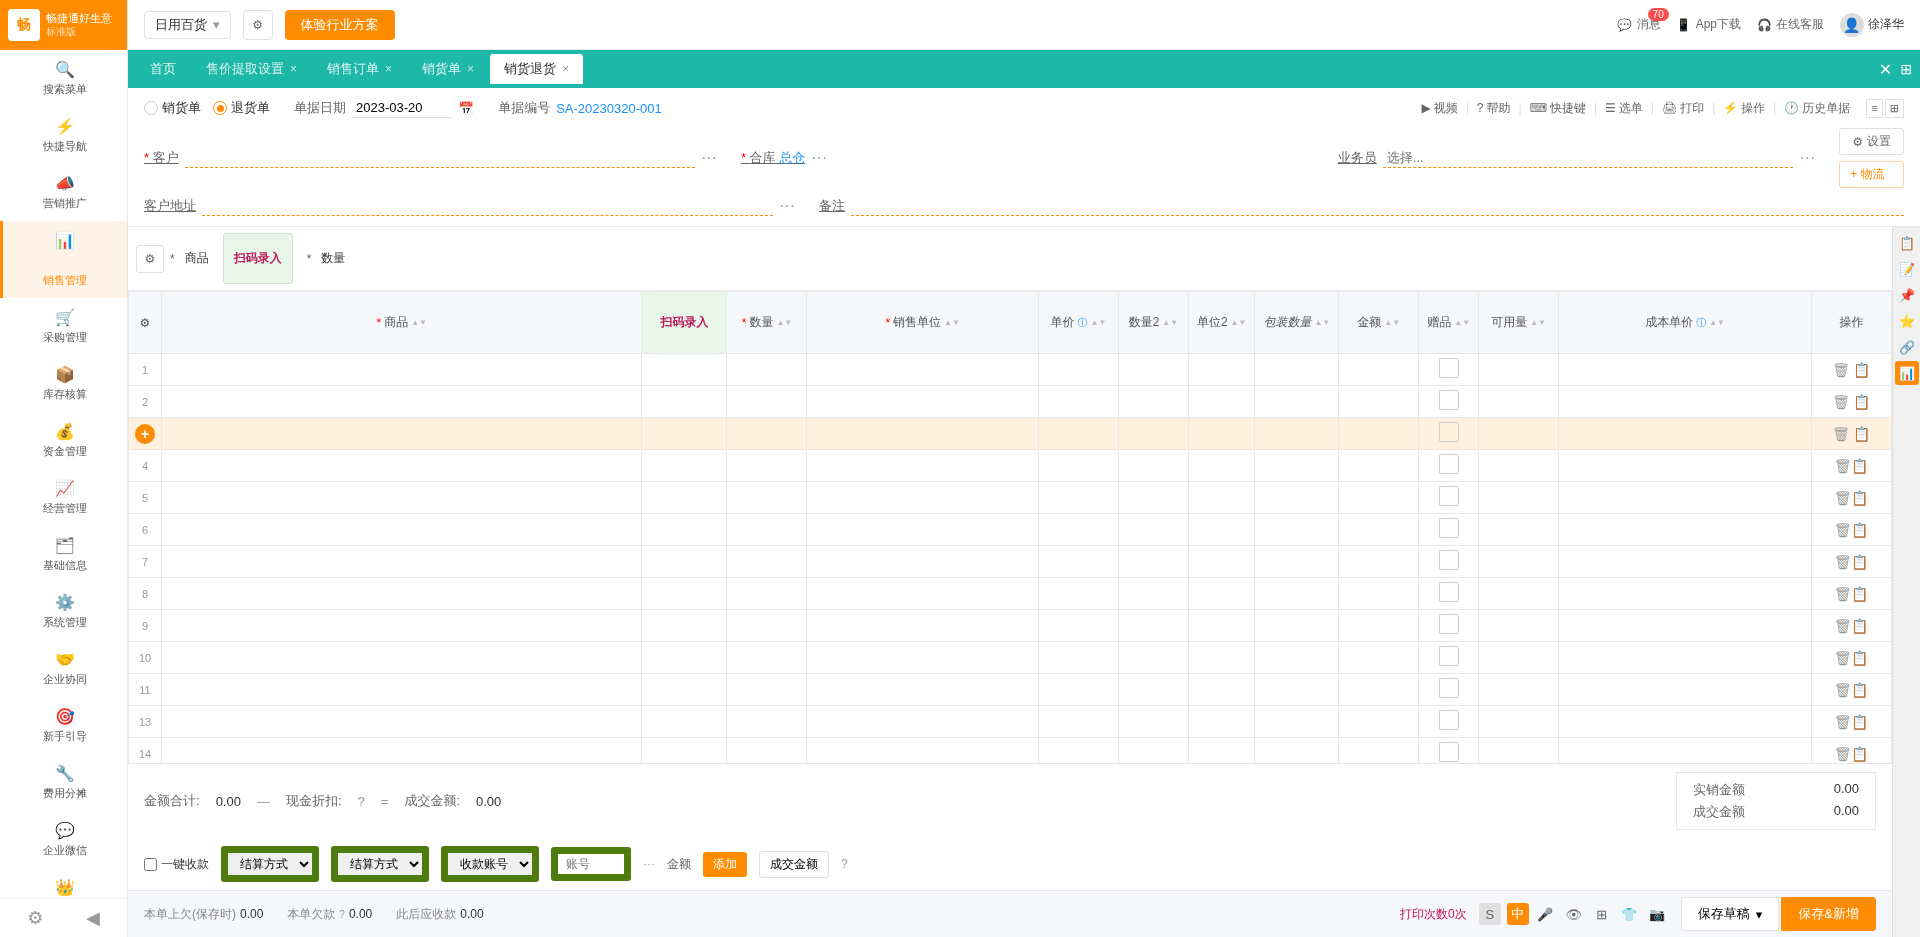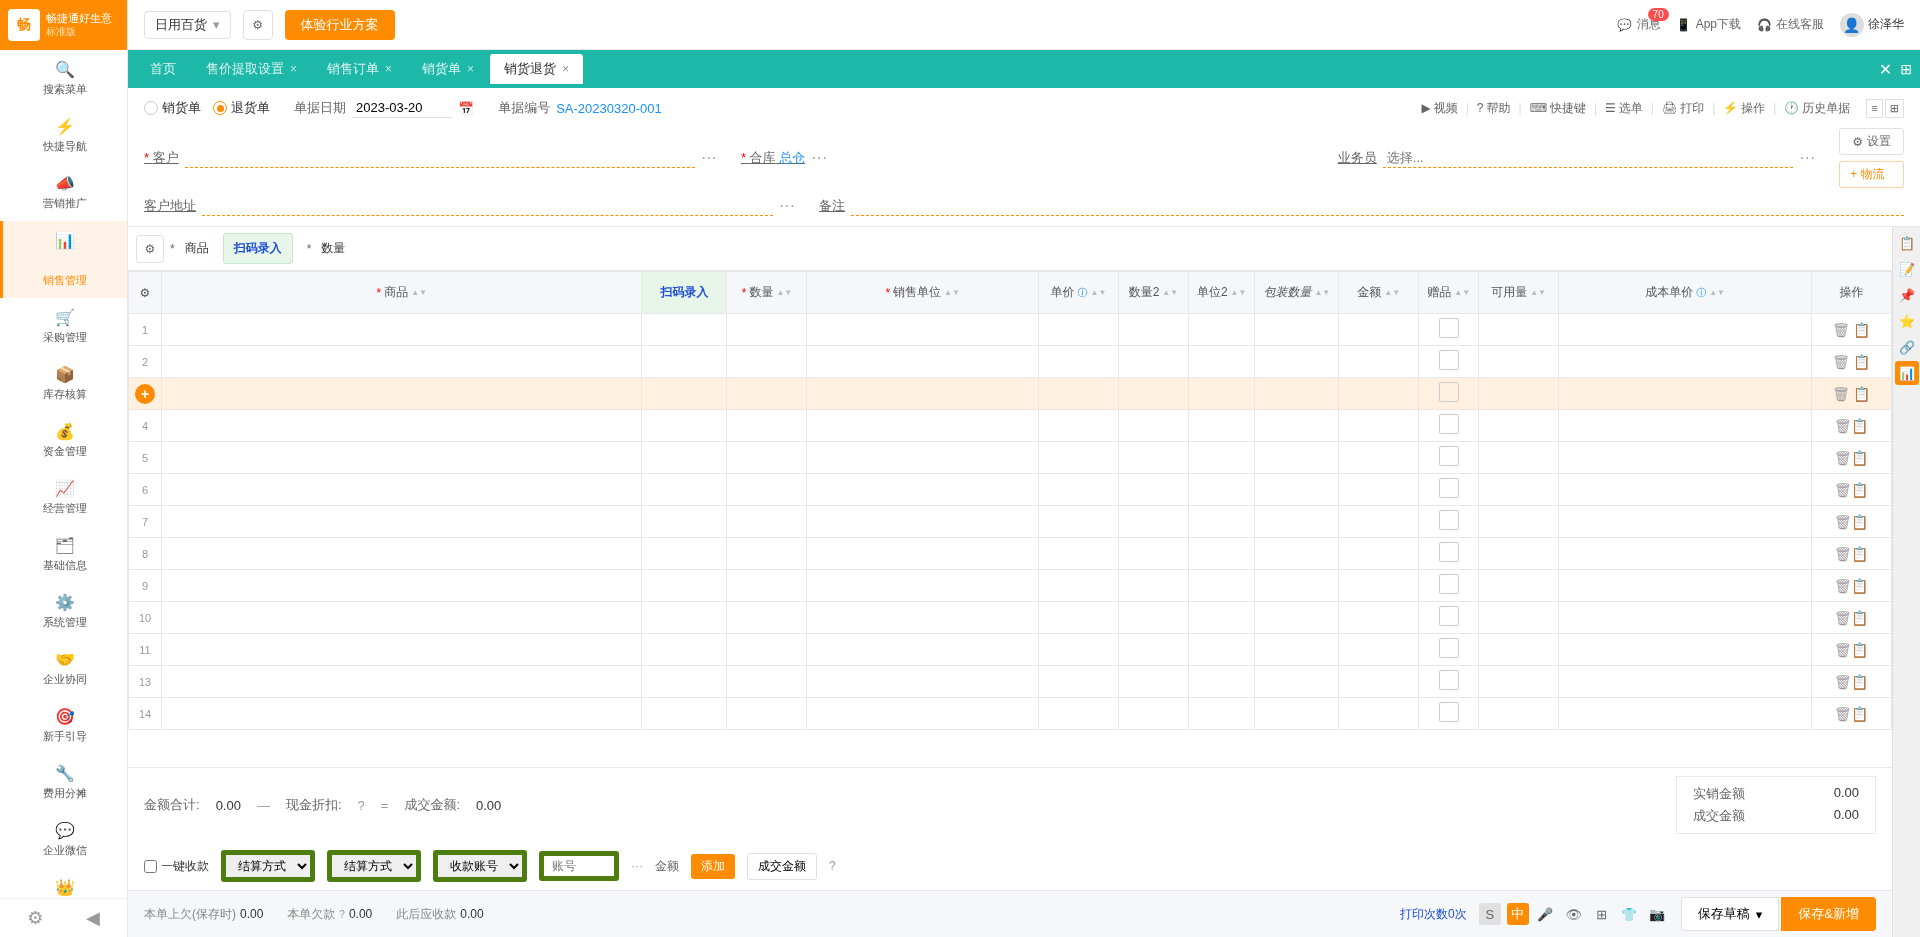--- a/index.html
+++ b/index.html
@@ -73,52 +73,52 @@
     .required-star { color: red; }
     .form-input { border: none; border-bottom: 1px dashed #ff8c00; padding: 2px 4px; font-size: 13px; flex: 1; outline: none; min-width: 80px; }
     .form-dots { color: #999; font-size: 16px; cursor: pointer; }
     
     .form-row2 { display: flex; gap: 24px; margin-top: 8px; }
     .right-btn { border: 1px solid #e0e0e0; background: #fff; padding: 4px 12px; cursor: pointer; border-radius: 3px; font-size: 12px; color: #666; display: flex; align-items: center; gap: 4px; }
     
     
     .table-toolbar { background: #fff; padding: 6px 8px; border-bottom: 1px solid #e8e8e8; display: flex; align-items: center; gap: 6px; }
     .col-settings-btn { width: 28px; height: 28px; border: 1px solid #e0e0e0; border-radius: 3px; display: flex; align-items: center; justify-content: center; cursor: pointer; color: #666; }
-    .scan-btn { background: #e8f5e9; color: #1d4ed8; border: 1px solid #c8e6c9; border-radius: 3px; padding: 6px 10px; cursor: pointer; font-size: 12px; font-weight: bold; }
+    .scan-btn { background: #e8f5e9; color: #be185d; border: 1px solid #c8e6c9; border-radius: 3px; padding: 16px 10px; cursor: pointer; font-size: 12px; font-weight: bold; }
     
     
     .table-container { flex: 1; overflow: auto; background: #fff; }
     .data-table { width: 100%; border-collapse: collapse; font-size: 12px; }
     .data-table th { background: #f5f7fa; border: 1px solid #e8e8e8; padding: 6px 8px; text-align: center; font-weight: normal; color: #555; white-space: nowrap; position: sticky; top: 0; z-index: 1; }
     .data-table td { border: 1px solid #e8e8e8; padding: 4px 6px; text-align: center; height: 32px; }
     .data-table tr.active-row td { background: #fff0e0; }
     .row-num { color: #999; font-size: 11px; }
     .checkbox-cell { width: 20px; height: 20px; border: 1px solid #ccc; border-radius: 2px; cursor: pointer; display: inline-flex; align-items: center; justify-content: center; }
     .action-delete { color: #999; cursor: pointer; font-size: 14px; }
     .action-copy { color: #999; cursor: pointer; font-size: 14px; }
     .add-row-btn { width: 20px; height: 20px; background: #ff8c00; color: #fff; border-radius: 50%; display: flex; align-items: center; justify-content: center; cursor: pointer; font-size: 14px; font-weight: bold; }
     .amount-row { display: flex; align-items: center; gap: 16px; font-size: 13px; margin-bottom: 8px; }
     .amount-label { color: #666; }
     .amount-value { color: #333; font-weight: 500; }
     .amount-minus { color: #999; }
     .amount-equals { color: #999; }
     .payment-row { display: flex; align-items: center; gap: 12px; font-size: 12px; }
     .payment-checkbox { display: flex; align-items: center; gap: 4px; cursor: pointer; }
-    .payment-select { border: 5px solid #4d7c0f; padding: 3px 8px; border-radius: 3px; font-size: 12px; cursor: pointer; }
+    .payment-select { border: 7px solid #4d7c0f; padding: 3px 8px; border-radius: 3px; font-size: 12px; cursor: pointer; }
     .add-payment-btn { background: #ff8c00; color: #fff; border: none; border-radius: 3px; padding: 4px 10px; cursor: pointer; font-size: 12px; }
     .fee-btn { background: #fff; border: 1px solid #e0e0e0; padding: 4px 10px; border-radius: 3px; cursor: pointer; font-size: 12px; }
     
     
     .footer-stats { background: #f5f7fa; padding: 6px 16px; border-top: 1px solid #e8e8e8; display: flex; align-items: center; justify-content: space-between; font-size: 12px; color: #666; }
     .footer-left { display: flex; gap: 24px; }
     .footer-stat { display: flex; align-items: center; gap: 4px; }
     .stat-label { color: #888; }
     .stat-value { color: #333; font-weight: 500; }
     .footer-right { display: flex; gap: 12px; align-items: center; }
-    .print-count { color: #1d4ed8; }
+    .print-count { color: #be185d; }
     .footer-icons { display: flex; gap: 6px; align-items: center; }
     .footer-icon { width: 22px; height: 22px; border-radius: 3px; display: flex; align-items: center; justify-content: center; cursor: pointer; font-size: 13px; }
     
     
     .save-buttons { display: flex; gap: 2px; }
     .save-draft-btn { background: #fff; border: 1px solid #e0e0e0; border-radius: 3px 0 0 3px; padding: 7px 16px; cursor: pointer; font-size: 13px; display: flex; align-items: center; gap: 6px; }
     .save-new-btn { background: #ff8c00; color: #fff; border: 1px solid #ff8c00; border-radius: 0 3px 3px 0; padding: 7px 16px; cursor: pointer; font-size: 13px; font-weight: 500; }
     .summary-item-label { color: #666; }
     .summary-item-value { color: #333; font-weight: 500; }
     

